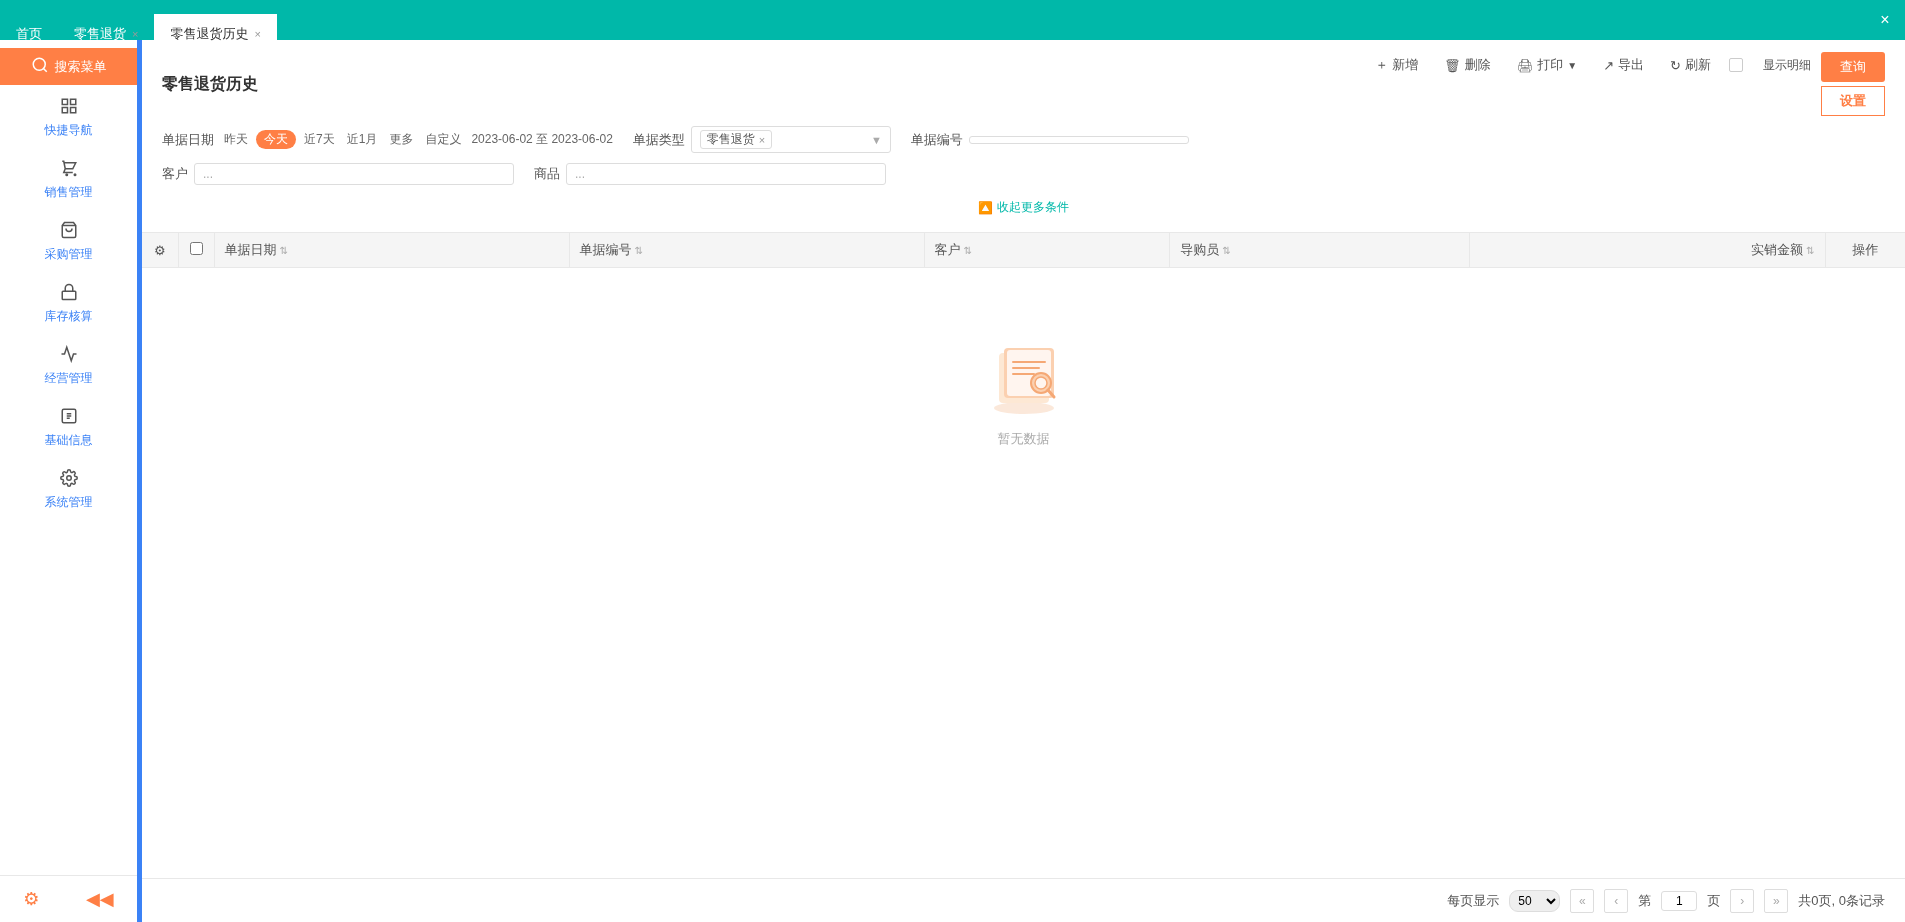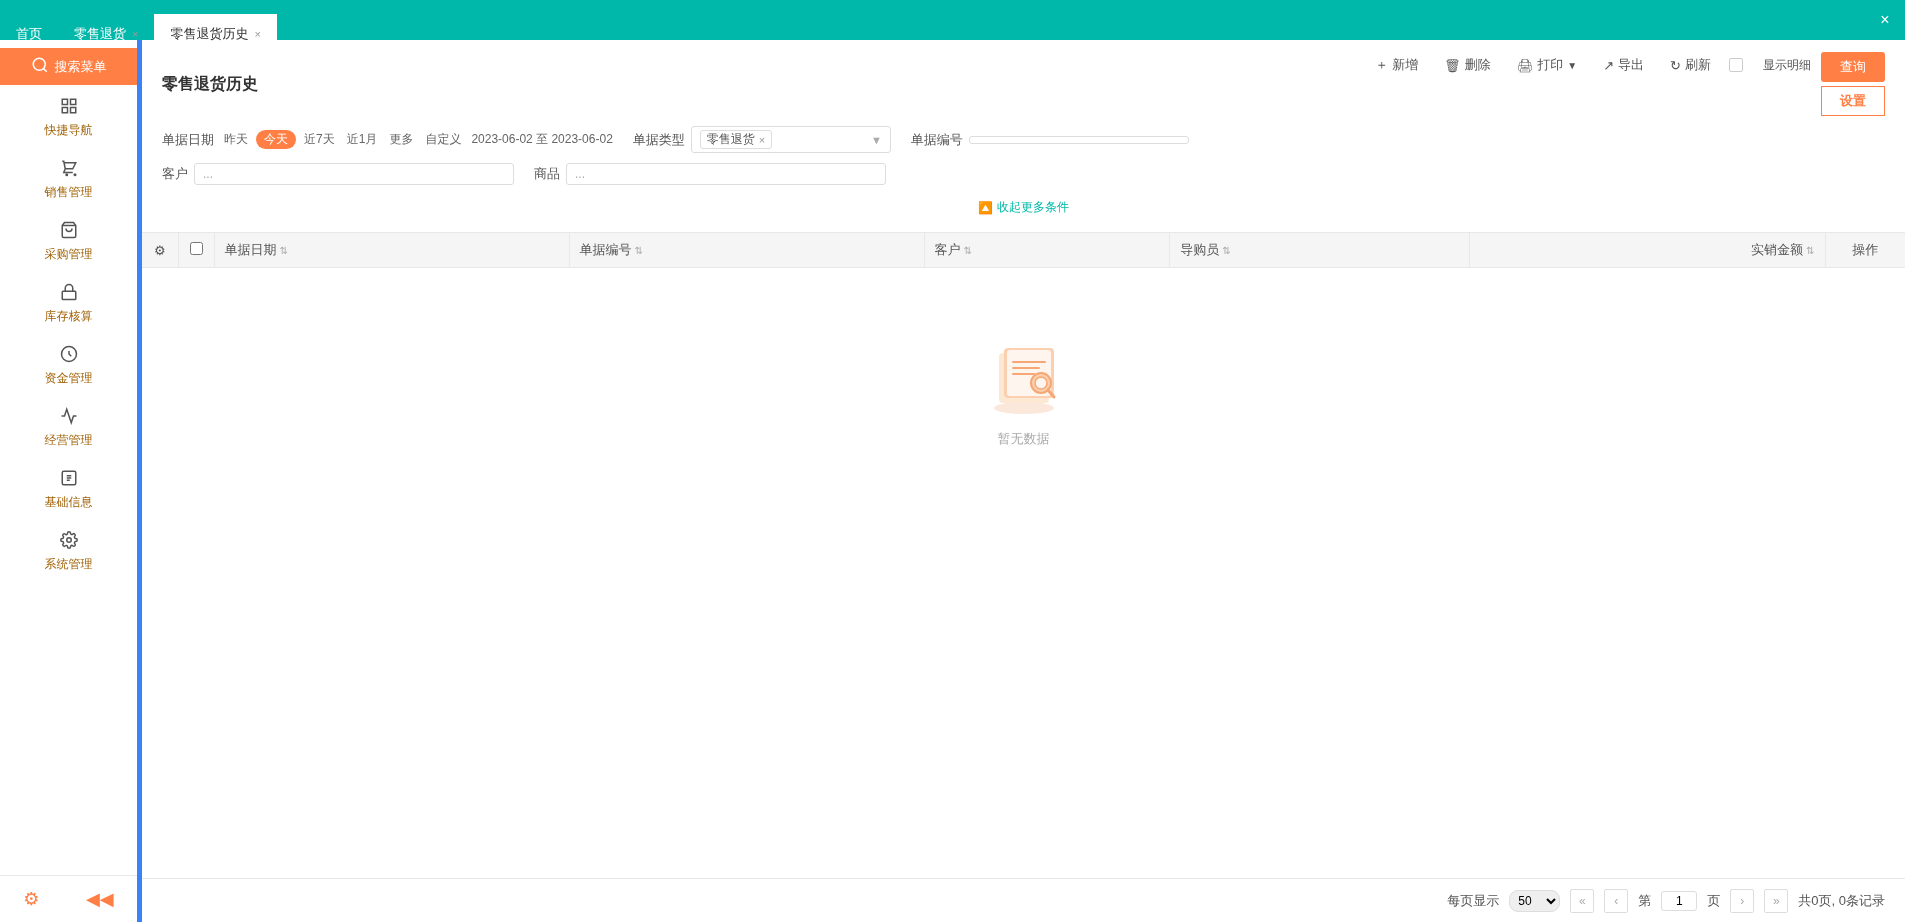--- a/index.html
+++ b/index.html
@@ -82,21 +82,21 @@
       font-size: 13px;
       cursor: pointer;
     }
     .sidebar-item {
       width: 100%;
       display: flex;
       flex-direction: column;
       align-items: center;
       padding: 12px 0 8px;
       cursor: pointer;
-      color: #a16207;
+      color: #3b82f6;
       font-size: 12px;
       gap: 4px;
     }
     .sidebar-bottom {
       margin-top: auto;
       width: 100%;
       display: flex;
       align-items: center;
       justify-content: space-around;
       padding: 12px 0;
@@ -466,29 +466,20 @@
       <span>采购管理</span>
     </div>
     <div class="sidebar-item">
       <span>
         <svg class="icon-svg" viewBox="0 0 24 24" fill="none" stroke="#555" stroke-width="2">
             <rect x="3" y="11" width="18" height="11" rx="1"></rect>
             <path d="M7 11V7a5 5 0 0110 0v4"></path>
           </svg>
       </span>
       <span>库存核算</span>
-    </div>
-    <div class="sidebar-item">
-      <span>
-        <svg class="icon-svg" viewBox="0 0 24 24" fill="none" stroke="#555" stroke-width="2">
-            <circle cx="12" cy="12" r="10"></circle>
-            <path d="M12 8v4l3 3"></path>
-          </svg>
-      </span>
-      <span>资金管理</span>
     </div>
     <div class="sidebar-item">
       <span>
         <svg class="icon-svg" viewBox="0 0 24 24" fill="none" stroke="#555" stroke-width="2">
             <path d="M22 12h-4l-3 9L9 3l-3 9H2"></path>
           </svg>
       </span>
       <span>经营管理</span>
     </div>
     <div class="sidebar-item">

